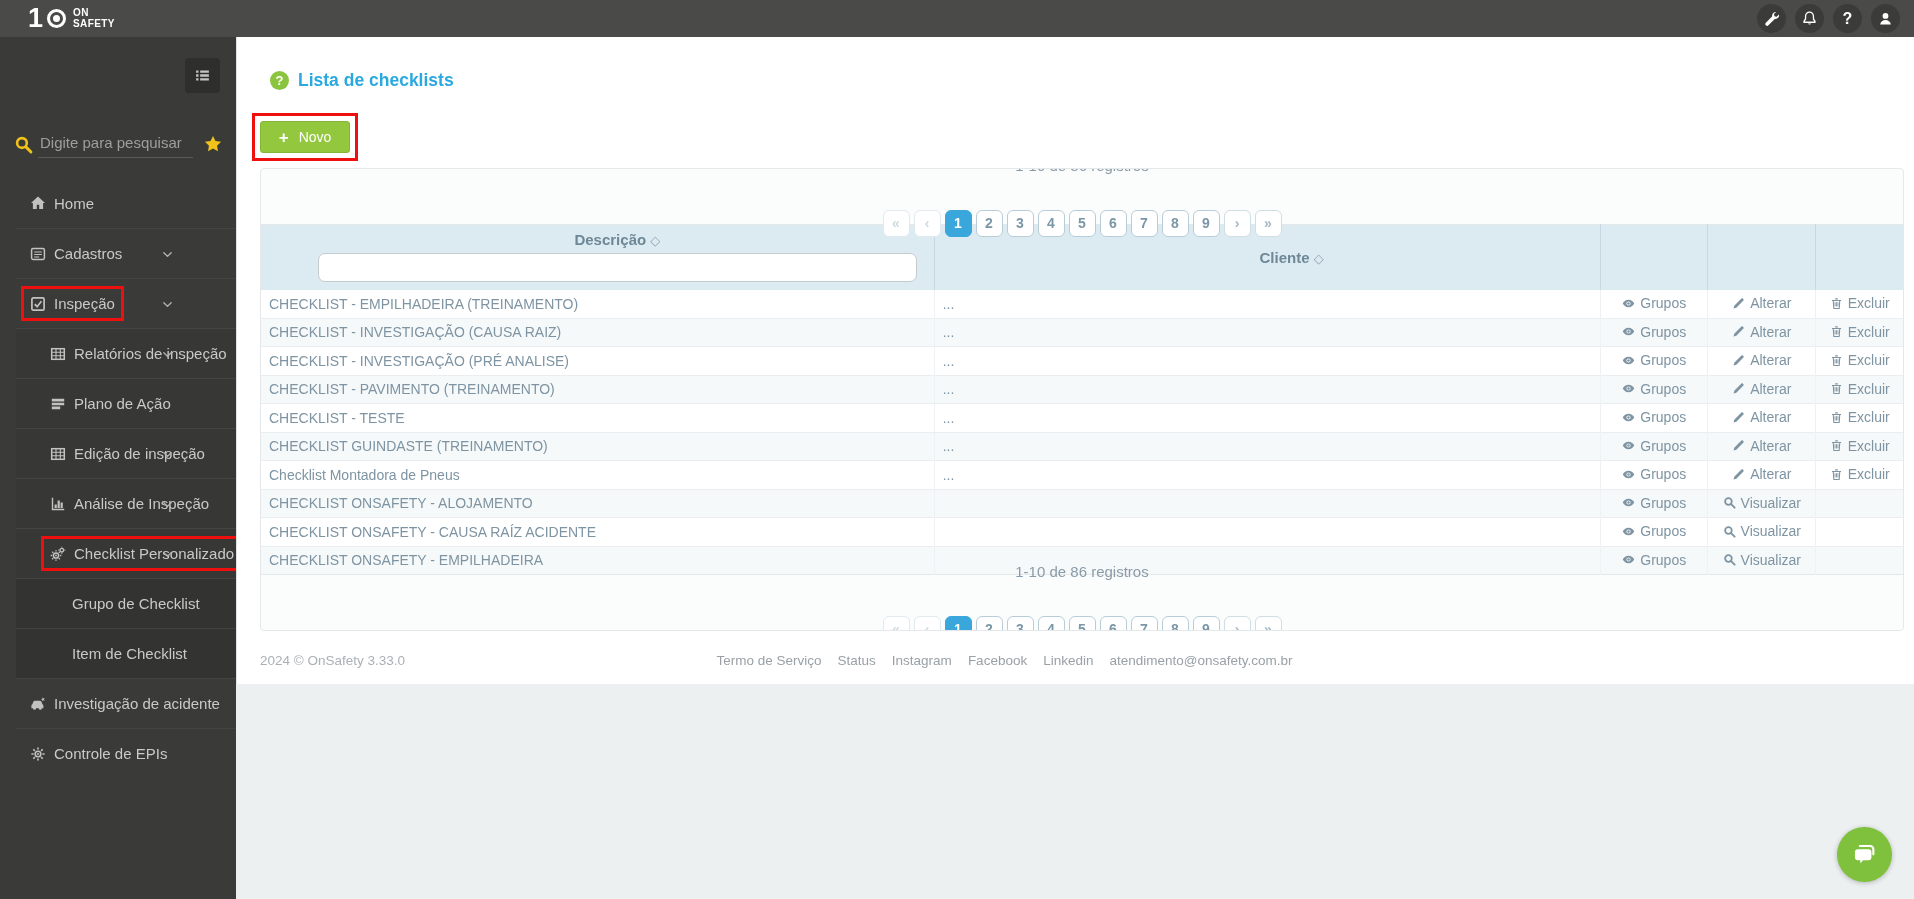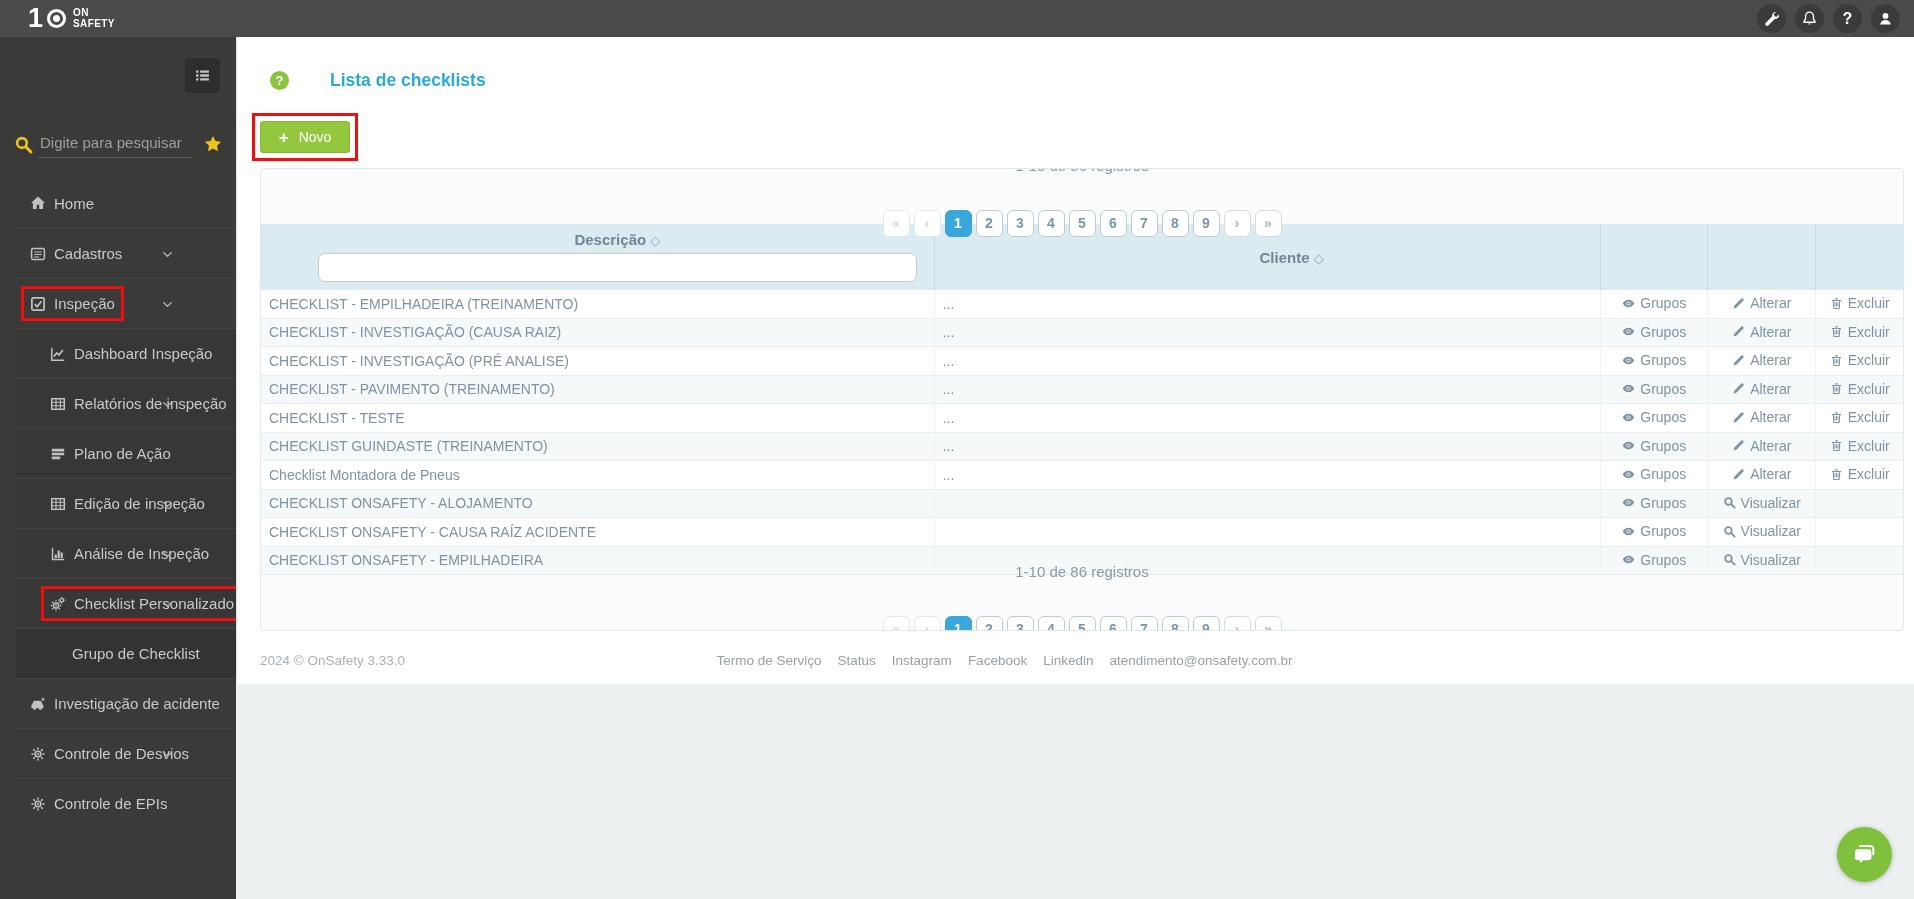--- a/index.html
+++ b/index.html
@@ -53,21 +53,21 @@
   .chev svg { width:100%; height:100%; }
 
   
   .main { flex:1; display:flex; flex-direction:column; }
   .card { background:#fff; border-left:1px solid #e0e3e5; min-height:623px; padding-bottom:16px; }
 
   .page-title { display:flex; align-items:center; gap:9px; margin:33px 0 0 33px; }
   .help-badge { width:19px; height:19px; border-radius:50%; background:#8bc53f; color:#fff;
                 font-weight:bold; font-size:13px; display:flex; align-items:center;
                 justify-content:center; cursor:pointer; }
-  .title-text { color:#29a9e0; font-size:17.5px; font-weight:bold;margin-left:32px; }
+  .title-text { color:#29a9e0; font-size:17.5px; font-weight:bold; }
 
   .novo-wrap { display:inline-block; outline:3px solid #ee0f0f; outline-offset:5px; margin:30px 0 0 23px; }
   .btn-novo { width:90px; height:32px; background:#92c73e; border:1px solid #83b736; border-radius:3px;
               color:#fff; font-size:14px; display:flex; align-items:center; justify-content:center;
               gap:10px; cursor:pointer; font-family:inherit; }
   .btn-novo .plus { font-size:17px; font-weight:bold; line-height:1; }
 
   .tpanel { margin:15px 10px 0 23px; border:1px solid #e4e8ea; border-radius:4px;
             background:#fbfcfc; overflow:hidden; }
   .pagrow { height:55px; display:flex; align-items:center; justify-content:center; gap:36px;flex-direction:column; }
@@ -205,29 +205,20 @@
                 <path d="M4.8 8.2l2.3 2.5 4.3-5.4" stroke="currentColor" stroke-width="1.7"></path>
               </svg></span>
             <span class="mi-label">Inspeção</span>
           </span>
           <span class="chev"><svg viewBox="0 0 16 16" fill="none">
               <path d="M3.5 5.8 8 10.3l4.5-4.5" stroke="currentColor" stroke-width="1.7" stroke-linecap="round" stroke-linejoin="round"></path>
             </svg></span>
         </div>
         <div class="menu-item lv2">
           <span class="mi-core">
-            <span class="mi-ic"><svg viewBox="0 0 16 16" fill="none">
-                <path d="M1.8 1.8v12.4h12.4" stroke="currentColor" stroke-width="1.5"></path>
-                <path d="M3.8 10.5 6.8 7l2.1 2 4-5" stroke="currentColor" stroke-width="1.7"></path>
-              </svg></span>
-            <span class="mi-label">Dashboard Inspeção</span>
-          </span>
-        </div>
-        <div class="menu-item lv2">
-          <span class="mi-core">
             <span class="mi-ic"><svg viewBox="0 0 16 16" fill="none" stroke="currentColor">
                 <rect x="1.7" y="2.7" width="12.6" height="10.6" stroke-width="1.5"></rect>
                 <path d="M1.7 6.2h12.6M1.7 9.7h12.6M6 2.7v10.6M10.3 2.7v10.6" stroke-width="1.1"></path>
               </svg></span>
             <span class="mi-label">Relatórios de inspeção</span>
           </span>
           <span class="chev"><svg viewBox="0 0 16 16" fill="none">
               <path d="M3.5 5.8 8 10.3l4.5-4.5" stroke="currentColor" stroke-width="1.7" stroke-linecap="round" stroke-linejoin="round"></path>
             </svg></span>
         </div>
@@ -276,41 +267,33 @@
           </span>
           <span class="chev"><svg viewBox="0 0 16 16" fill="none">
               <path d="M3.5 5.8 8 10.3l4.5-4.5" stroke="currentColor" stroke-width="1.7" stroke-linecap="round" stroke-linejoin="round"></path>
             </svg></span>
         </div>
         <div class="menu-item lv3">
           <span class="mi-core">
             <span class="mi-label">Grupo de Checklist</span>
           </span>
         </div>
+        <div class="menu-item lv3">
+          <span class="mi-core">
+            <span class="mi-label">Item de Checklist</span>
+          </span>
+        </div>
         <div class="menu-item lv1">
           <span class="mi-core">
             <span class="mi-ic"><svg viewBox="0 0 16 16" fill="currentColor">
                 <path d="M2.2 8.6l1.3-3.1c.2-.5.7-.8 1.2-.8h5.4c.5 0 1 .3 1.2.8l1.3 3.1c.4.1.8.5.8 1v2.6h-1.6a1.5 1.5 0 0 1-3 0H6a1.5 1.5 0 0 1-3 0H1.4V9.6c0-.5.4-.9.8-1z"></path>
                 <path d="M12.6 1.2l.8 1.4 1.5-.3-1 1.2.8 1.3-1.5-.5-1 1.1.1-1.6-1.4-.6 1.5-.4z"></path>
               </svg></span>
             <span class="mi-label">Investigação de acidente</span>
           </span>
-        </div>
-        <div class="menu-item lv1">
-          <span class="mi-core">
-            <span class="mi-ic"><svg viewBox="0 0 16 16" fill="none" stroke="currentColor">
-                <circle cx="8" cy="8" r="2.8" stroke-width="1.6"></circle>
-                <circle cx="8" cy="8" r="1" fill="currentColor" stroke="none"></circle>
-                <path d="M8 3.6V1.4M8 12.4v2.2M3.6 8H1.4M12.4 8h2.2M4.9 4.9 3.3 3.3M11.1 4.9l1.6-1.6M4.9 11.1l-1.6 1.6M11.1 11.1l1.6 1.6" stroke-width="1.6"></path>
-              </svg></span>
-            <span class="mi-label">Controle de Desvios</span>
-          </span>
-          <span class="chev"><svg viewBox="0 0 16 16" fill="none">
-              <path d="M3.5 5.8 8 10.3l4.5-4.5" stroke="currentColor" stroke-width="1.7" stroke-linecap="round" stroke-linejoin="round"></path>
-            </svg></span>
         </div>
         <div class="menu-item lv1 partial">
           <span class="mi-core">
             <span class="mi-ic"><svg viewBox="0 0 16 16" fill="none" stroke="currentColor">
                 <circle cx="8" cy="8" r="2.8" stroke-width="1.6"></circle>
                 <circle cx="8" cy="8" r="1" fill="currentColor" stroke="none"></circle>
                 <path d="M8 3.6V1.4M8 12.4v2.2M3.6 8H1.4M12.4 8h2.2M4.9 4.9 3.3 3.3M11.1 4.9l1.6-1.6M4.9 11.1l-1.6 1.6M11.1 11.1l1.6 1.6" stroke-width="1.6"></path>
               </svg></span>
             <span class="mi-label">Controle de EPIs</span>
           </span>

